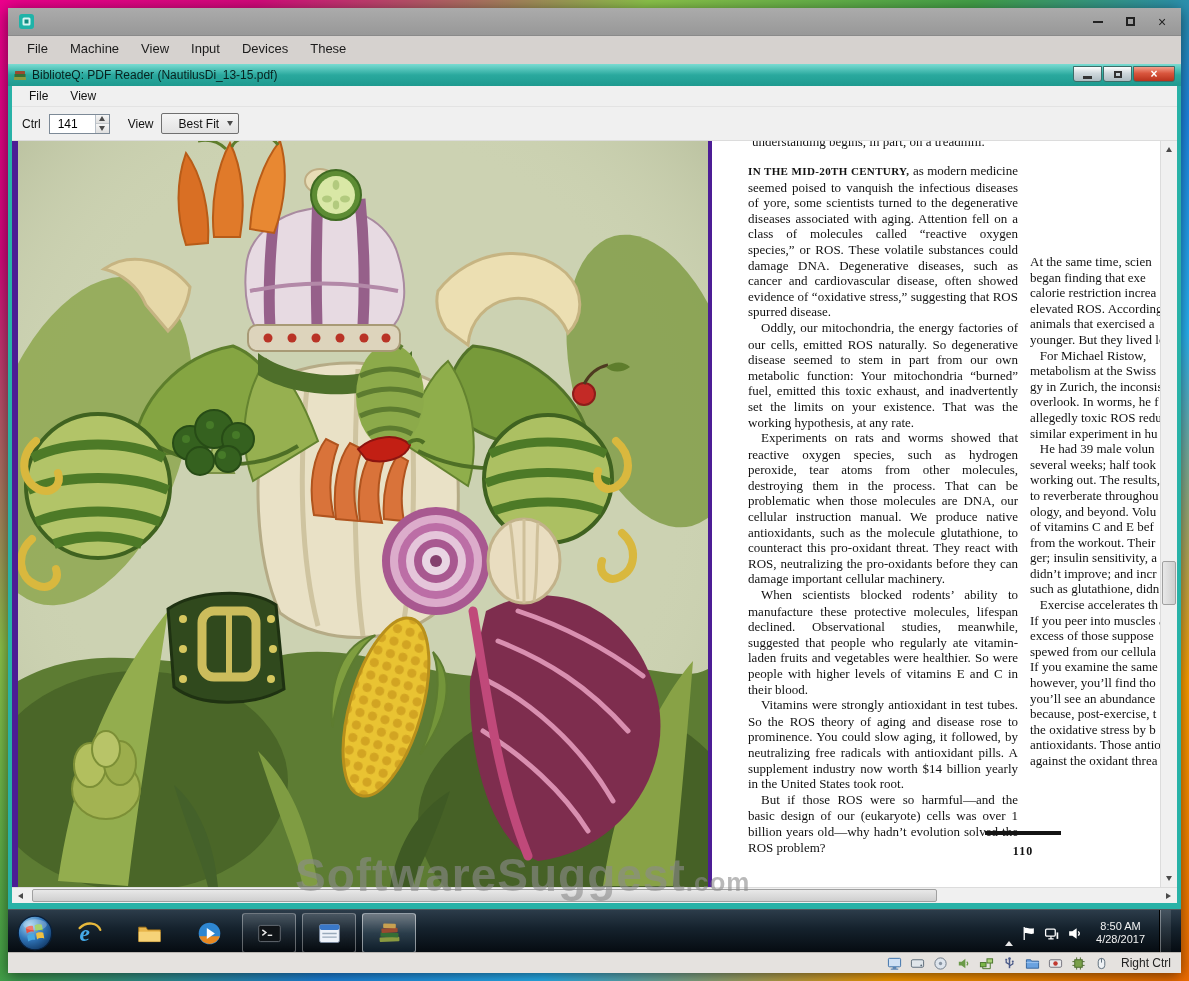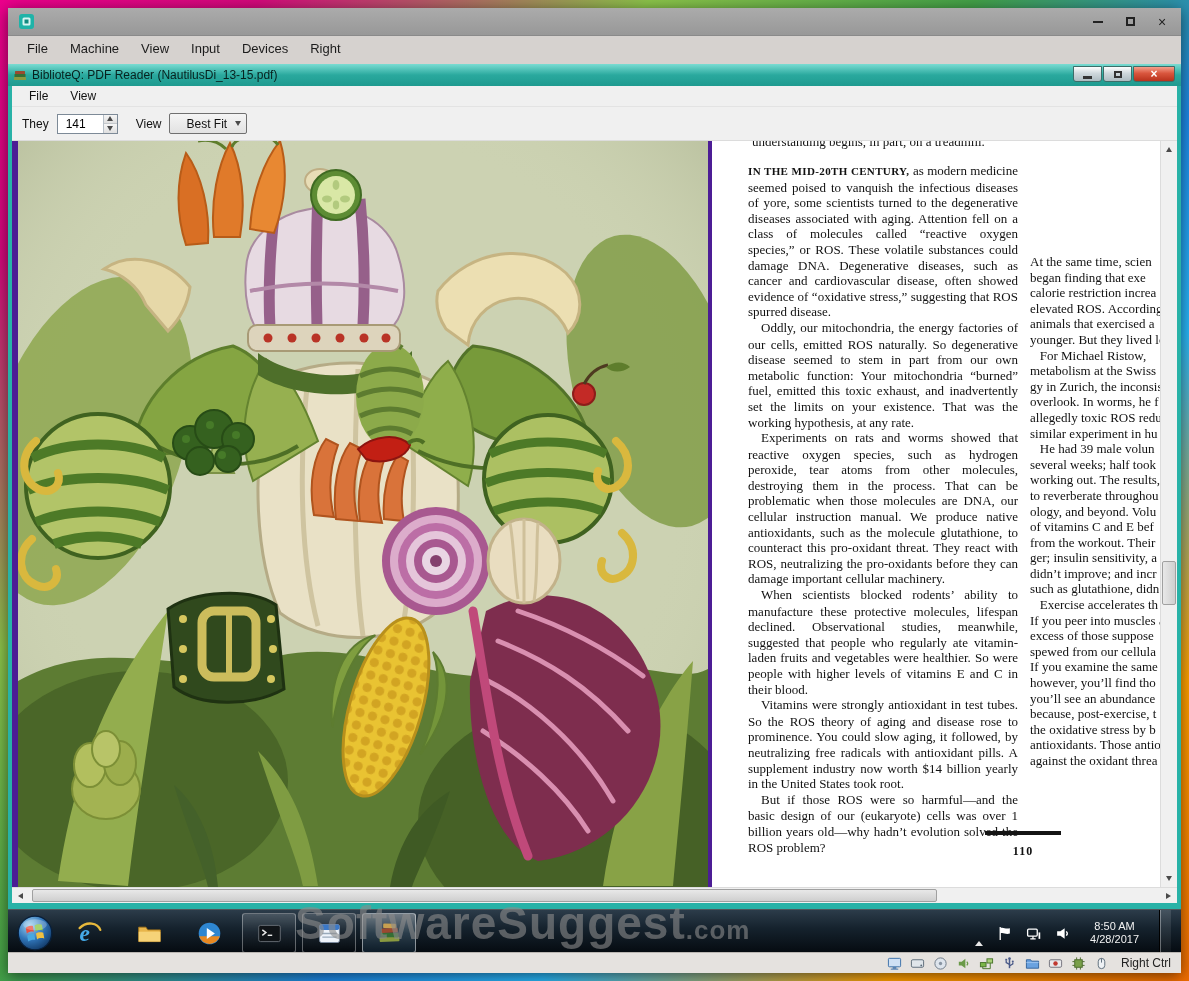--- a/index.html
+++ b/index.html
@@ -93,35 +93,35 @@
   
   .taskbar { position:absolute; left:0; bottom:0; width:1173px; height:47px;
     background:linear-gradient(#2c3c4a,#15222d 40%,#060c12 90%);
     border-top:1px solid rgba(255,255,255,.3); display:flex; align-items:center; padding:0 6px; gap:6px; }
   .start-orb { width:42px; height:42px; display:flex; align-items:center; justify-content:center; }
   .tb-btn { width:54px; height:40px; display:flex; align-items:center; justify-content:center; border-radius:3px; }
   .tb-btn.running { border:1px solid rgba(255,255,255,.35);
     background:linear-gradient(rgba(255,255,255,.16),rgba(255,255,255,.04) 50%,rgba(0,0,0,.12)); }
   .tb-btn.active { border:1px solid rgba(255,255,255,.5);
     background:linear-gradient(rgba(255,255,255,.34),rgba(160,210,240,.18) 50%,rgba(40,80,110,.25)); }
-  .tray { margin-left:auto; display:flex; align-items:center; gap:14px; padding-right:4px; height:100%; }
+  .tray { margin-left:auto; display:flex; align-items:center; gap:8px; padding-right:4px; height:100%; }
   .tray-icon { width:15px; height:15px; display:inline-block; }
   .chevron-up { width:0;height:0;border-left:4px solid transparent;border-right:4px solid transparent;border-bottom:5px solid #e8e8e8; }
   .clock { color:#f2f2f2; font-size:11px; line-height:13px; text-align:center; padding:0 6px; }
   .show-desktop { width:12px; height:47px; border-left:1px solid #000; box-shadow:inset 1px 0 0 rgba(255,255,255,.35);
     background:linear-gradient(rgba(255,255,255,.12),rgba(255,255,255,.03)); }
 
   
   .vbox-status { position:absolute; left:0; top:944px; width:1173px; height:21px; background:#e5e2df;
     border-top:1px solid #bab6b2; display:flex; align-items:center; justify-content:flex-end; gap:8px; padding-right:10px; }
   .st-icon { width:15px; height:15px; display:inline-block; }
   .host-key { font-size:12px; color:#222; margin-left:4px; }
 
   
-  .watermark { position:absolute; left:295px; top:896px; z-index:30; color:#8c8c8c; opacity:.6;
+  .watermark { position:absolute; left:295px; top:848px; z-index:30; color:#8c8c8c; opacity:.6;
     font-weight:700; letter-spacing:1px; pointer-events:none; }
   .wm-main { font-size:46px; }
   .wm-suffix { font-size:26px; }
 </style>
 </head>
 <body>
 
 <div class="desktop">
 
   <div class="vbox-window">
@@ -145,21 +145,21 @@
       </span>
     </div>
 
     <div class="vbox-menubar">
 
     <span class="vmenu-item">File</span>
         <span class="vmenu-item">Machine</span>
         <span class="vmenu-item">View</span>
         <span class="vmenu-item">Input</span>
         <span class="vmenu-item">Devices</span>
-        <span class="vmenu-item">Right</span>
+        <span class="vmenu-item">These</span>
       </div>
 
     <div class="guest">
 
       <div class="pdf-window">
 
         <div class="pdf-titlebar">
           <span class="pdf-title-icon">
             <svg viewBox="0 0 14 14">
                 <rect x="1" y="9" width="12" height="3" rx="0.5" fill="#8a9a40"></rect>
@@ -179,21 +179,21 @@
           </span>
         </div>
 
         <div class="pdf-menubar">
 
         <span class="pmenu-item">File</span>
             <span class="pmenu-item">View</span>
           </div>
 
         <div class="pdf-toolbar">
-          <span class="tlabel">They</span>
+          <span class="tlabel">Ctrl</span>
           <span class="spin">
             <input value="141" style="">
             <span class="spin-btns">
               <span class="sb">
                   <i class="tri-up"></i>
                 </span>
               <span class="sb">
                   <i class="tri-down"></i>
                 </span>
             </span>

